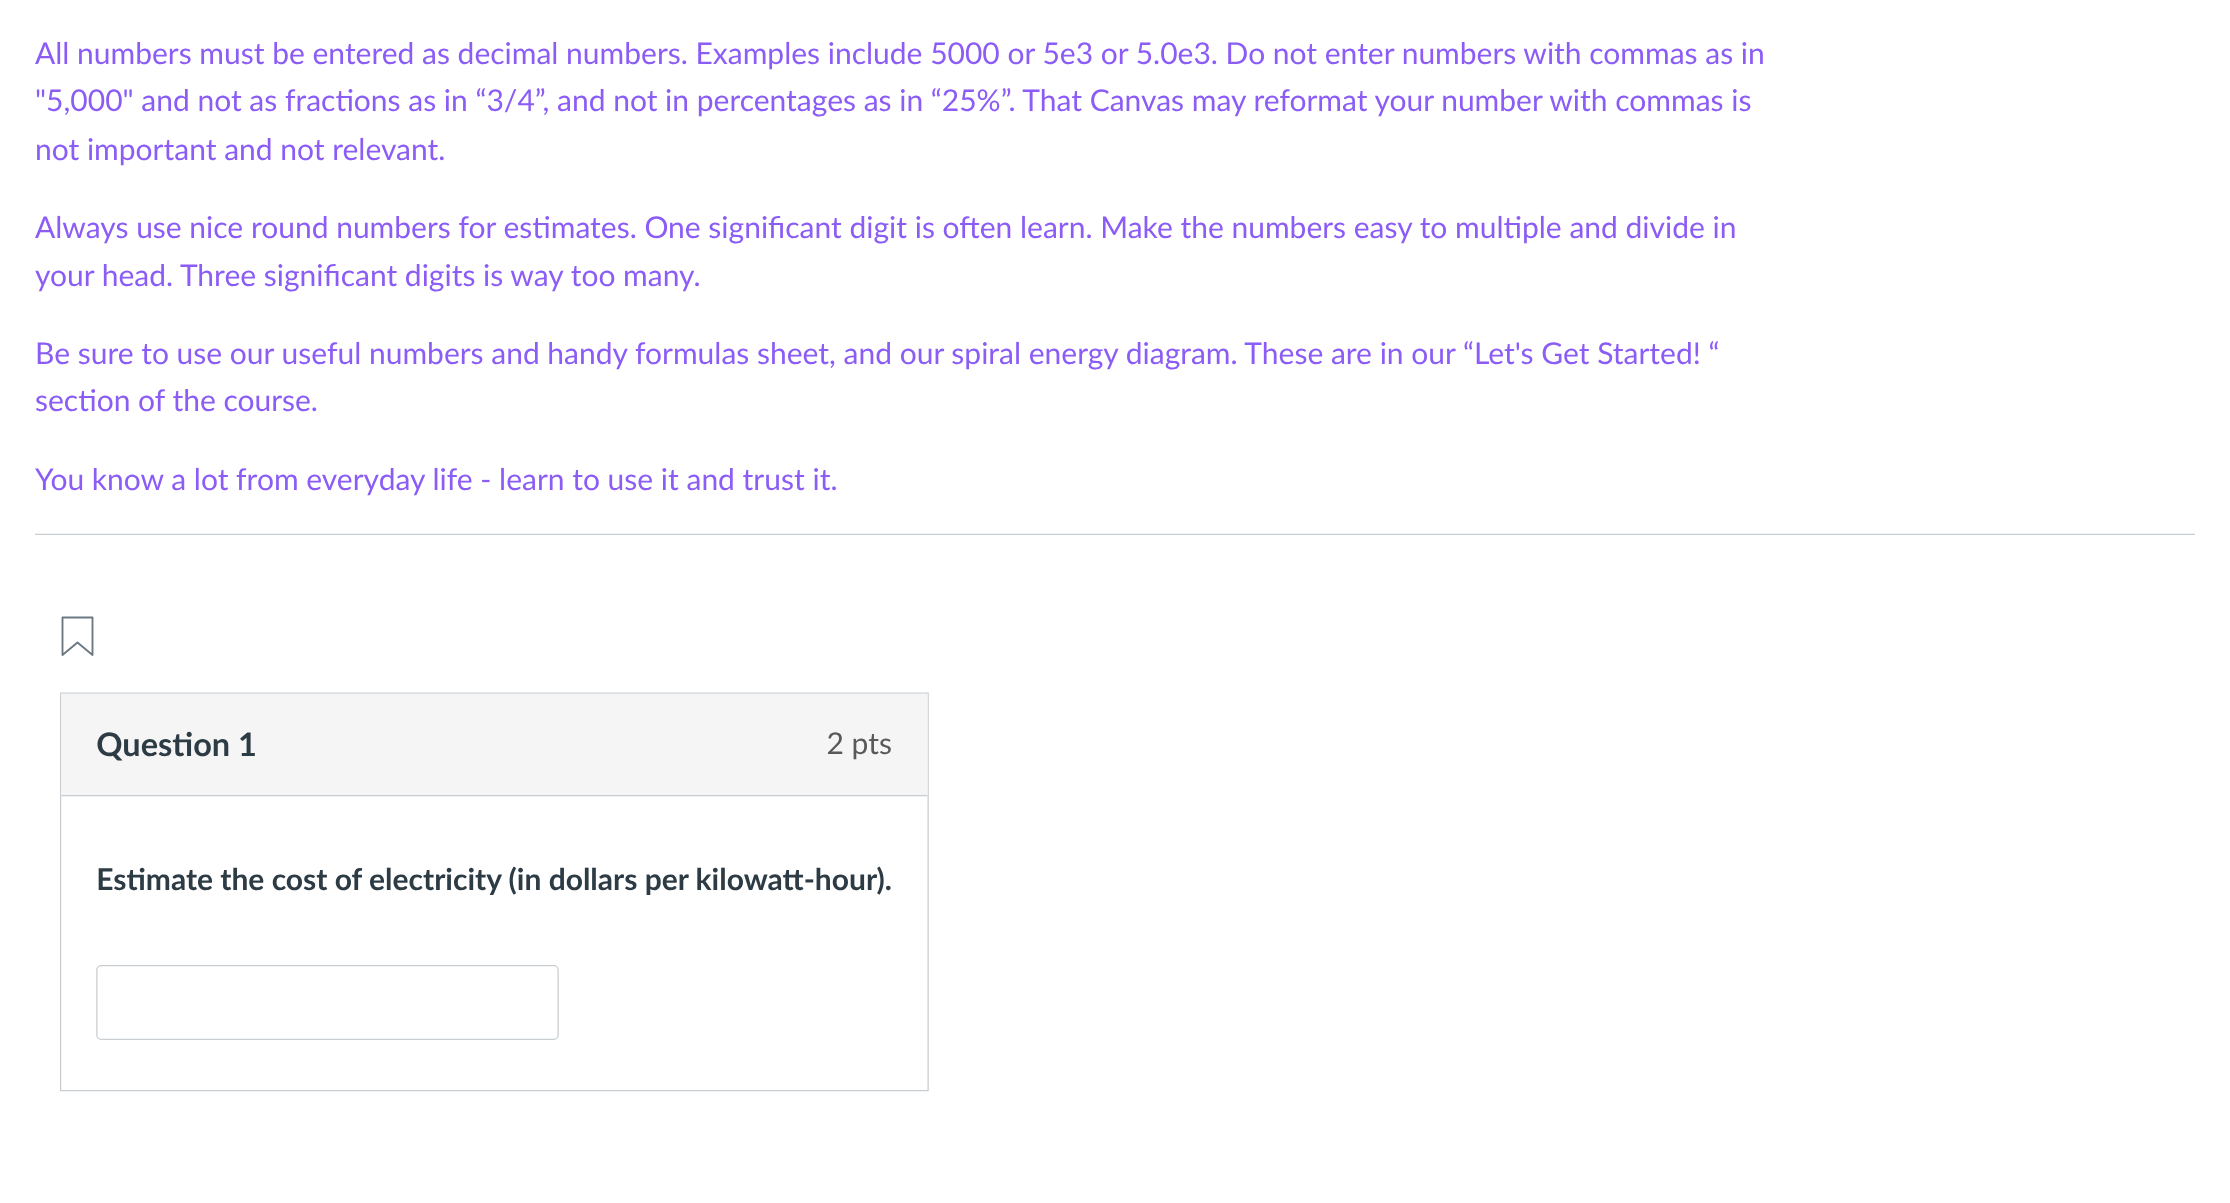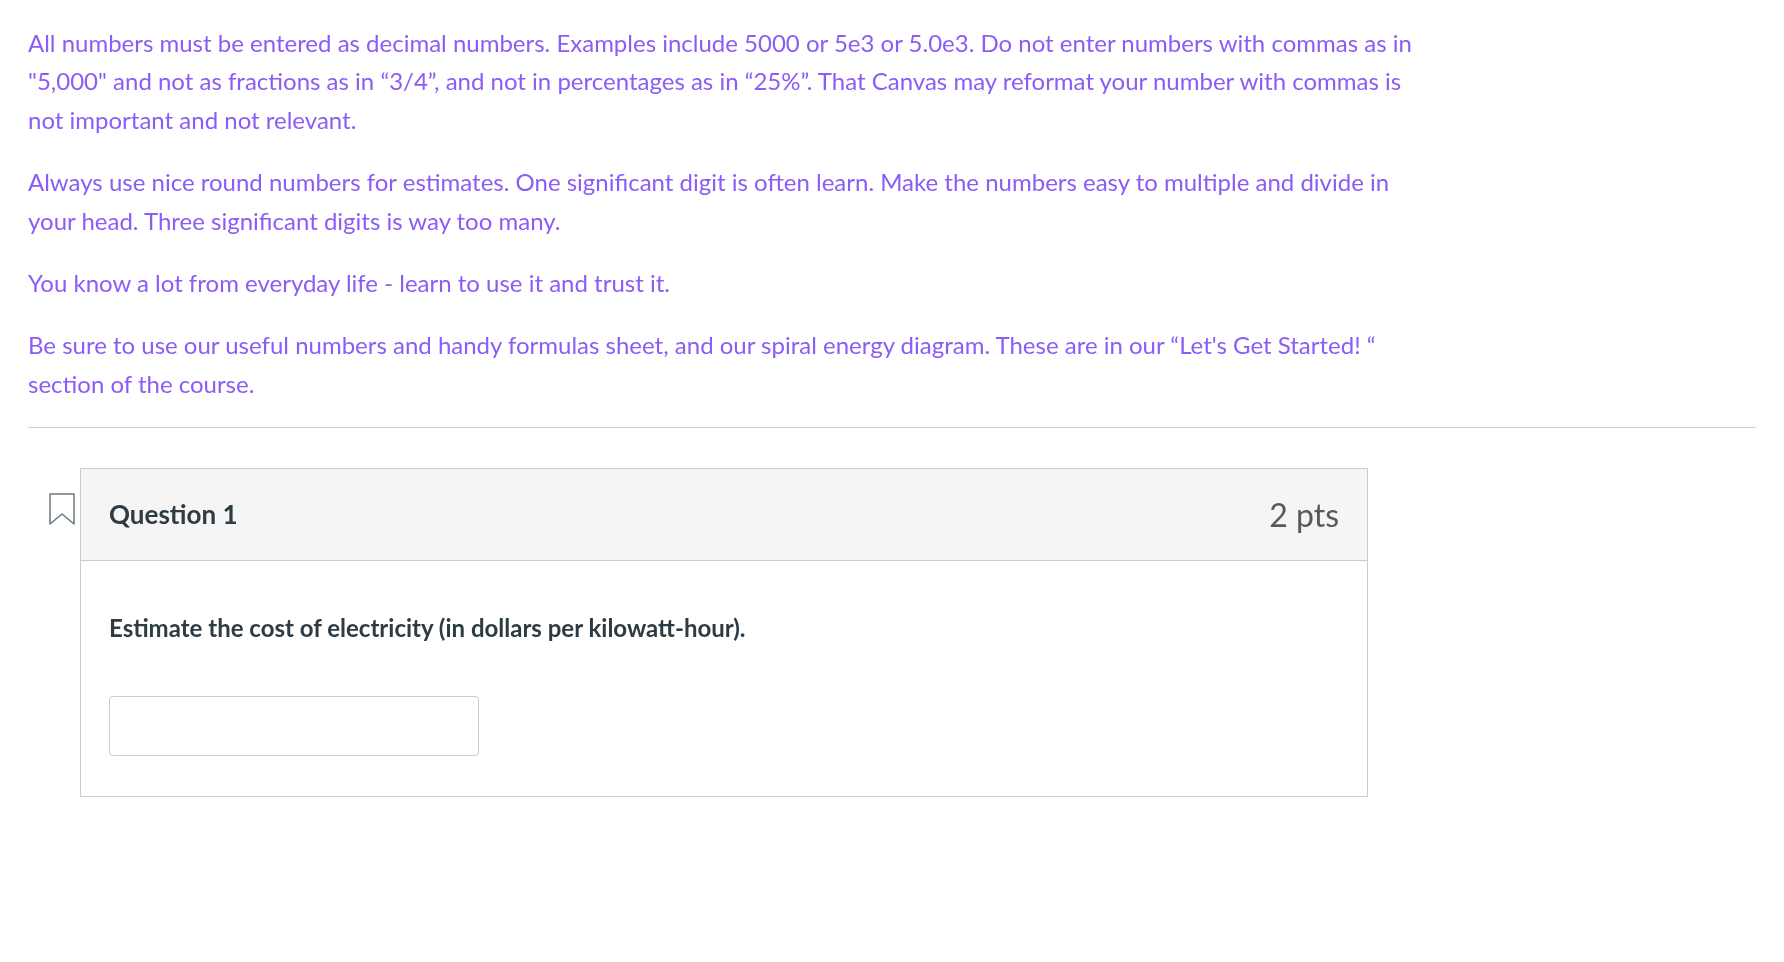--- a/index.html
+++ b/index.html
@@ -23,23 +23,24 @@
       color: #8b5cf6;
     }
     hr.divider {
       border: none;
       border-top: 1px solid #c7cdd1;
       margin: 8px 0 40px 0;
     }
     .question-wrapper {
       display: flex;
       align-items: flex-start;
-      gap: 4px;
+      gap: 16px;
       margin-left: 20px;
       max-width: 1320px;
+      flex-direction: column;
     }
     .flag-icon {
       flex-shrink: 0;
       margin-top: 24px;
     }
     .question-box {
       flex: 1;
       border: 1px solid #c7cdd1;
     }
     .question-header {
@@ -49,21 +50,21 @@
       background: #f5f5f5;
       padding: 20px 28px;
       border-bottom: 1px solid #c7cdd1;
     }
     .question-title {
       font-weight: 700;
       font-size: 26px;
       color: #2d3b45;
     }
     .question-points {
-      font-size: 32px;
+      font-size: 24px;
       color: #595959;
     }
     .question-body {
       padding: 48px 28px 40px 28px;
     }
     .question-text {
       color: #2d3b45;
       margin-bottom: 48px;
       font-weight: bold;
     }
@@ -77,22 +78,22 @@
       font-family: inherit;
       color: #2d3b45;
     }
   </style>
 </head>
 <body>
 
 <div class="instructions">
   <p>All numbers must be entered as decimal numbers. Examples include 5000 or 5e3 or 5.0e3. Do not enter numbers with commas as in "5,000" and not as fractions as in “3/4”, and not  in percentages as in “25%”. That Canvas may reformat your number with commas is not important and not relevant.</p>
   <p>Always use nice round numbers for estimates. One significant digit is often learn. Make the numbers easy to multiple and divide in your head. Three significant digits is way too many.</p>
+  <p>Be sure to use our useful numbers and handy formulas sheet, and our spiral energy diagram. These are in our “Let's Get Started! “ section of the course.</p>
   <p>You know a lot from everyday life - learn to use it and trust it.</p>
-  <p>Be sure to use our useful numbers and handy formulas sheet, and our spiral energy diagram. These are in our “Let's Get Started! “ section of the course.</p>
 </div>
 
 <hr class="divider">
 
 <div class="question-wrapper">
   <span class="flag-icon">
     <svg width="28" height="34" viewBox="0 0 28 34" fill="none">
       <path d="M 2 2 L 2 32 L 14 22 L 26 32 L 26 2 Z" fill="#ffffff" stroke="#6a7883" stroke-width="1.5" stroke-linejoin="round"></path>
     </svg>
   </span>

